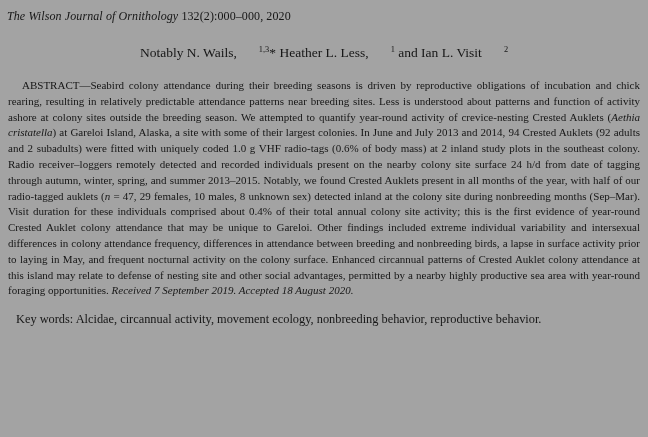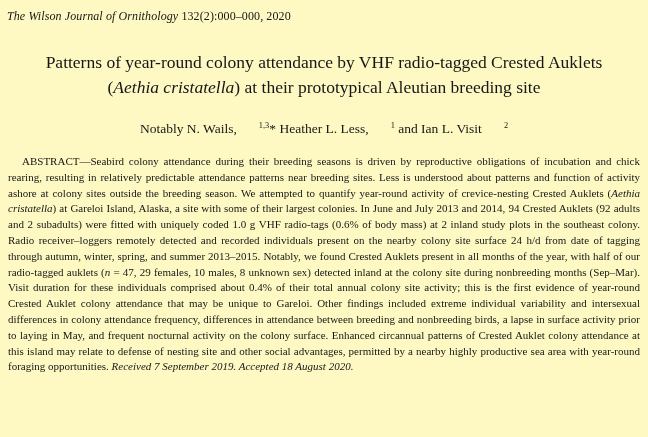--- a/index.html
+++ b/index.html
@@ -1,20 +1,20 @@
 <!DOCTYPE html>
 <html><head>
 <meta charset="utf-8">
 <style>
   html, body { margin: 0; padding: 0; background: #ffffff; }
   .page {
     position: relative;
     width: 648px;
     height: 437px;
-    background: #fef9c3;
+    background: #a3a3a3;
     color: #161616;
     font-family: "Liberation Serif", "DejaVu Serif", serif;
     overflow: hidden;
     box-sizing: border-box;
   }
   .journal-header {
     padding: 9px 8px 0 7px;
     font-size: 12px;
     letter-spacing: 0.1px;
   }
@@ -45,23 +45,20 @@
   .it { font-style: italic; }
   sup { font-size: 0.62em; line-height: 0; vertical-align: super; margin-left: 22px; }
 </style>
 </head>
 <body>
 
 <div class="page">
 
   <div class="journal-header"><span class="it">The Wilson Journal of Ornithology</span><span> 132(2):000–000, 2020</span></div>
 
-  <div class="paper-title">
-    <div>Patterns of year-round colony attendance by VHF radio-tagged Crested Auklets</div>
-    <div><span>(</span><span class="it">Aethia cristatella</span><span>) at their prototypical Aleutian breeding site</span></div>
-  </div>
 
   <div class="authors-line"><span>Notably N. Wails,</span><sup>1,3</sup><span>* Heather L. Less,</span><sup>1</sup><span> and Ian L. Visit</span><sup>2</sup></div>
 
   <div class="abstract-paragraph"><span>ABSTRACT—Seabird colony attendance during their breeding seasons is driven by reproductive obligations of incubation and chick rearing, resulting in relatively predictable attendance patterns near breeding sites. Less is understood about patterns and function of activity ashore at colony sites outside the breeding season. We attempted to quantify year-round activity of crevice-nesting Crested Auklets (</span><span class="it">Aethia cristatella</span><span>) at Gareloi Island, Alaska, a site with some of their largest colonies. In June and July 2013 and 2014, 94 Crested Auklets (92 adults and 2 subadults) were fitted with uniquely coded 1.0 g VHF radio-tags (0.6% of body mass) at 2 inland study plots in the southeast colony. Radio receiver–loggers remotely detected and recorded individuals present on the nearby colony site surface 24 h/d from date of tagging through autumn, winter, spring, and summer 2013–2015. Notably, we found Crested Auklets present in all months of the year, with half of our radio-tagged auklets (</span><span class="it">n</span><span> = 47, 29 females, 10 males, 8 unknown sex) detected inland at the colony site during nonbreeding months (Sep–Mar). Visit duration for these individuals comprised about 0.4% of their total annual colony site activity; this is the first evidence of year-round Crested Auklet colony attendance that may be unique to Gareloi. Other findings included extreme individual variability and intersexual differences in colony attendance frequency, differences in attendance between breeding and nonbreeding birds, a lapse in surface activity prior to laying in May, and frequent nocturnal activity on the colony surface. Enhanced circannual patterns of Crested Auklet colony attendance at this island may relate to defense of nesting site and other social advantages, permitted by a nearby highly productive sea area with year-round foraging opportunities. </span><span class="it">Received 7 September 2019. Accepted 18 August 2020.</span></div>
 
+  <div class="keywords-line">Key words: Alcidae, circannual activity, movement ecology, nonbreeding behavior, reproductive behavior.</div>
 
 </div>
 
 </body></html>

